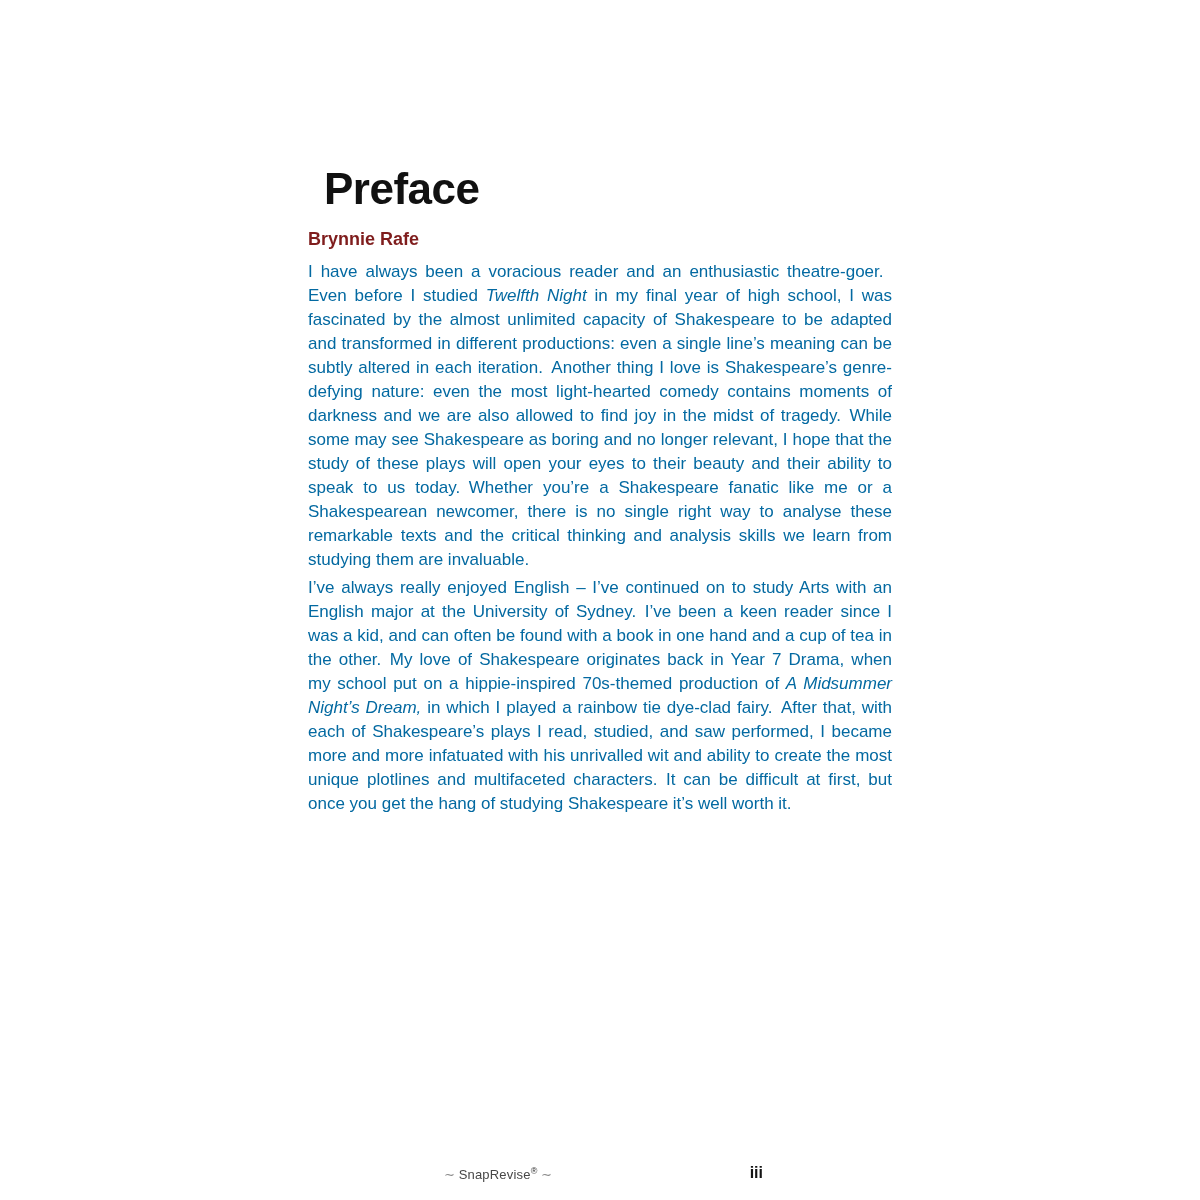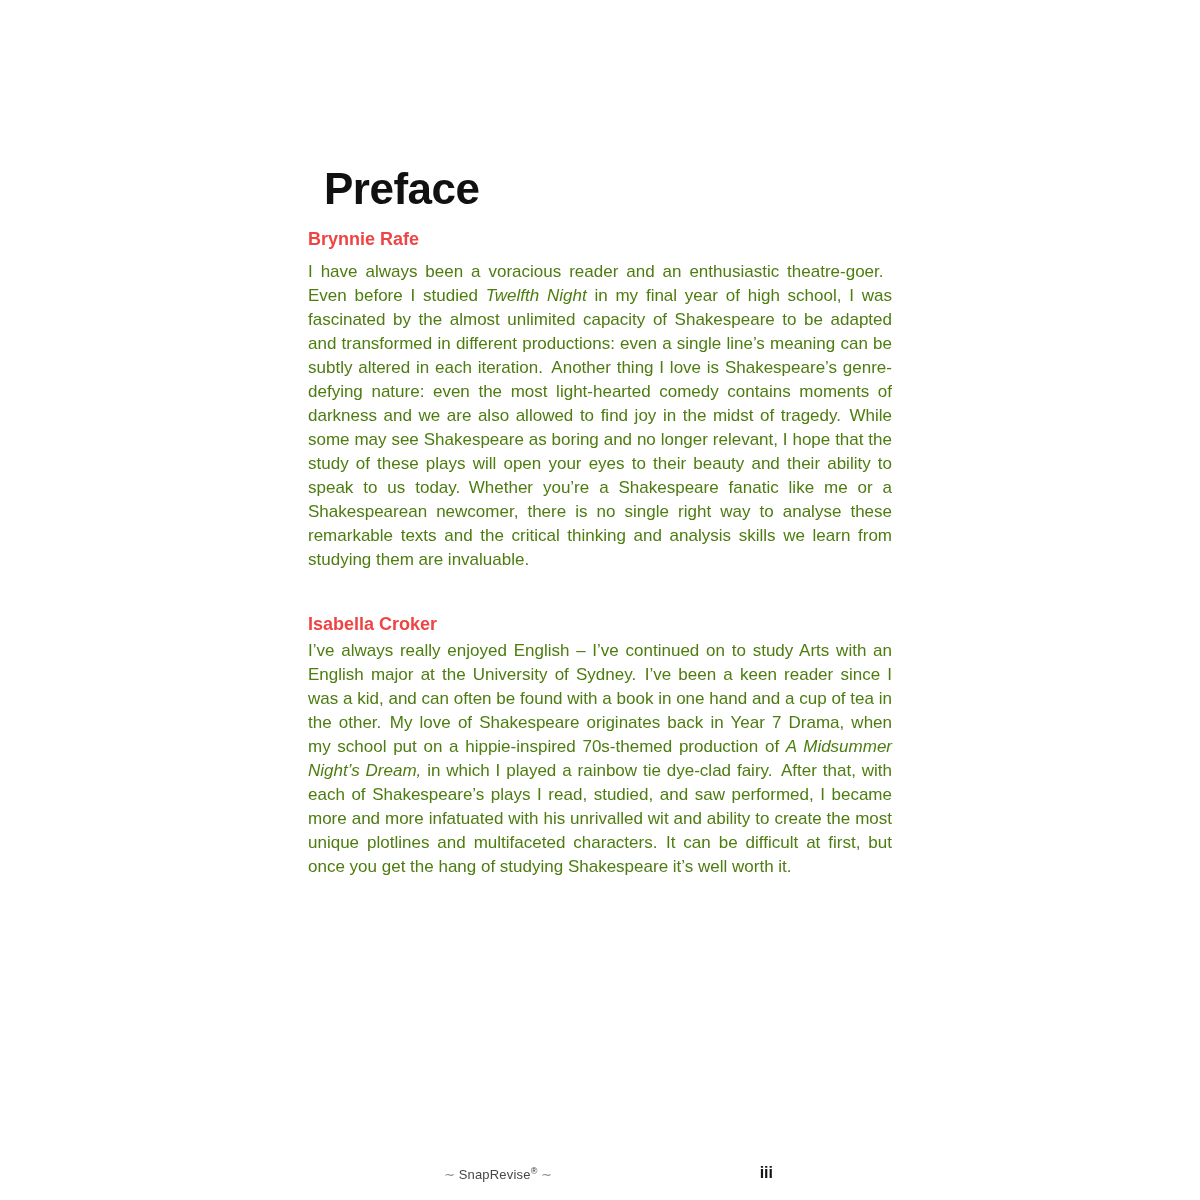--- a/index.html
+++ b/index.html
@@ -28,29 +28,29 @@
     font-weight: 700;
     letter-spacing: -0.5px;
     color: #111111;
   }
   h2.author {
     margin: 0;
     margin-top: 12px;
     font-size: 18px;
     line-height: 22px;
     font-weight: 700;
-    color: #ef4444;
+    color: #7f1d1d;
   }
   p.para {
     margin: 0;
     margin-top: 10px;
     font-size: 17px;
     line-height: 24px;
     text-align: justify;
-    color: #4d7c0f;
+    color: #0369a1;
   }
   section.section-2 h2.author { margin-top: 41px; }
   section.section-2 p.para   { margin-top: 4px; }
   .italic { font-style: italic; }
 
   .footer {
     position: absolute;
     left: 0;
     top: 1164px;
     width: 996px;
@@ -71,41 +71,40 @@
     font-family: "DejaVu Sans", sans-serif;
   }
   .brand .brand-name { letter-spacing: 0.2px; }
   .brand sup.reg {
     font-size: 9px;
     line-height: 0;
     color: #2e2e2e;
   }
   .page-number {
     position: absolute;
-    right: 223px;
+    right: 233px;
     top: 0;
     font-size: 16px;
     line-height: 18px;
     font-weight: 700;
     color: #141414;
   }
 </style>
 </head>
 <body>
 
 <main class="content">
   <h1 class="page-title">Preface</h1>
 
   <section class="preface-section section-1">
     <h2 class="author">Brynnie Rafe</h2>
     <p class="para"><span>I have always been a voracious reader and an enthusiastic theatre-goer. Even before I studied </span><span class="italic">Twelfth Night</span><span> in my final year of high school, I was fascinated by the almost unlimited capacity of Shakespeare to be adapted and transformed in different productions: even a single line’s meaning can be subtly altered in each iteration. Another thing I love is Shakespeare’s genre-defying nature: even the most light-hearted comedy contains moments of darkness and we are also allowed to find joy in the midst of tragedy. While some may see Shakespeare as boring and no longer relevant, I hope that the study of these plays will open your eyes to their beauty and their ability to speak to us today. Whether you’re a Shakespeare fanatic like me or a Shakespearean newcomer, there is no single right way to analyse these remarkable texts and the critical thinking and analysis skills we learn from studying them are invaluable.</span></p>
   </section>
 
   <section class="preface-section section-2">
-    <h2 class="author">Isabella Croker</h2>
     <p class="para"><span>I’ve always really enjoyed English – I’ve continued on to study Arts with an English major at the University of Sydney. I’ve been a keen reader since I was a kid, and can often be found with a book in one hand and a cup of tea in the other. My love of Shakespeare originates back in Year 7 Drama, when my school put on a hippie-inspired 70s-themed production of </span><span class="italic">A Midsummer Night’s Dream,</span><span> in which I played a rainbow tie dye-clad fairy. After that, with each of Shakespeare’s plays I read, studied, and saw performed, I became more and more infatuated with his unrivalled wit and ability to create the most unique plotlines and multifaceted characters. It can be difficult at first, but once you get the hang of studying Shakespeare it’s well worth it.</span></p>
   </section>
 </main>
 
 <div class="footer">
   <div class="brand"><span class="tilde">∼</span> <span class="brand-name">SnapRevise</span><sup class="reg">®</sup> <span class="tilde">∼</span></div>
   <div class="page-number">iii</div>
 </div>
 
 </body></html>

